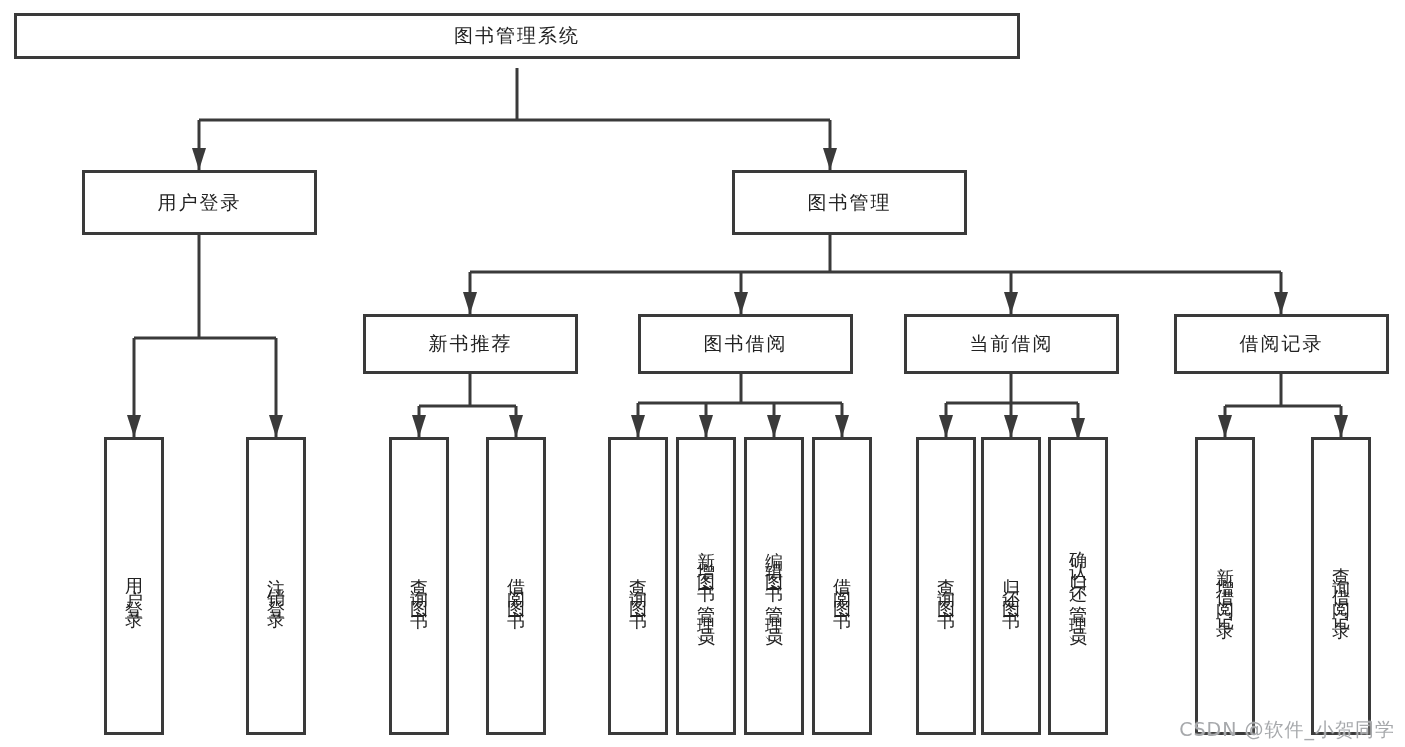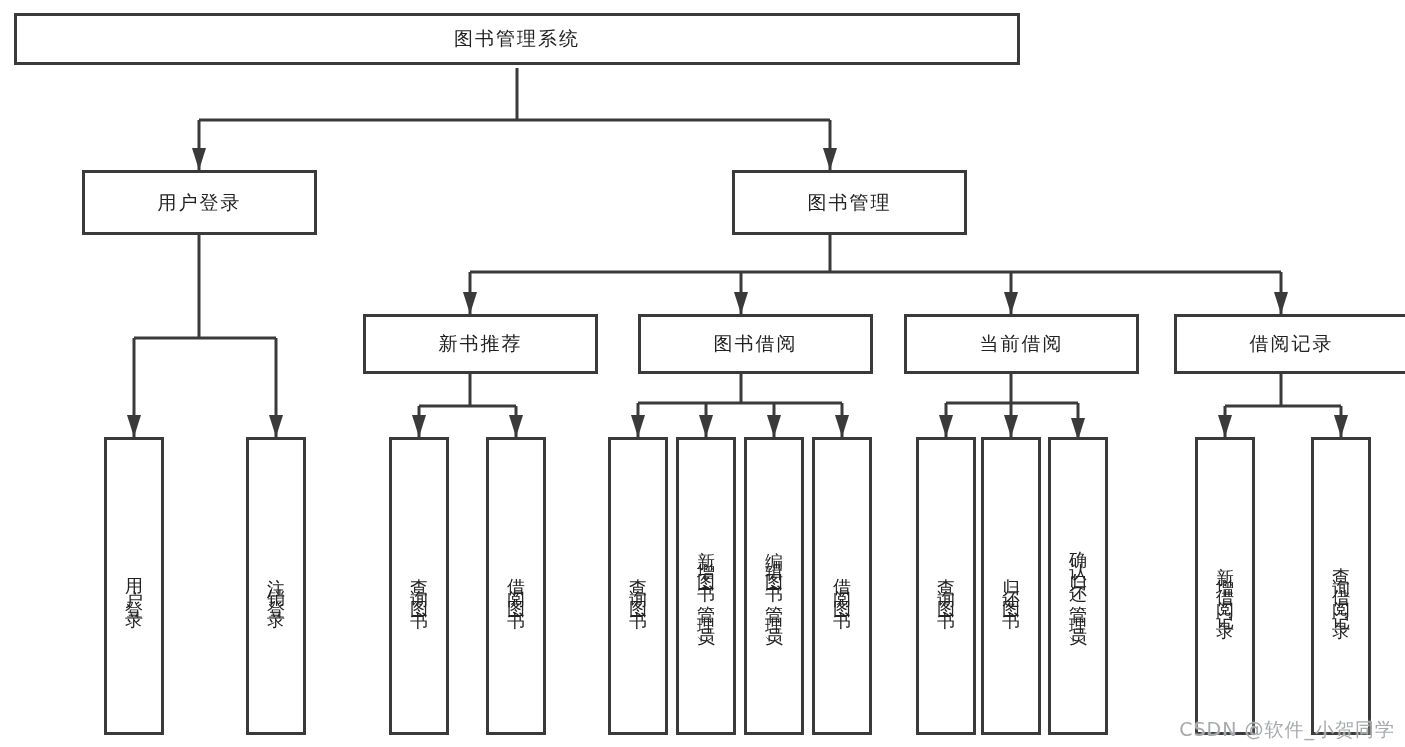--- a/index.html
+++ b/index.html
@@ -22,25 +22,25 @@
     background: #ffffff;
     border: 3px solid #3a3a3a;
     display: flex;
     align-items: center;
     justify-content: center;
     color: #222222;
     font-size: 19px;
     letter-spacing: 2px;
     white-space: nowrap;
   }
-  .node.root   { left: 14px;  top: 13px;  width: 1006px; height: 52px; }
+  .node.root   { left: 14px;  top: 13px;  width: 1006px; height: 46px; }
   .node.branch { height: 65px; width: 235px; top: 170px; font-size: 19px; }
   .node.b-user { left: 82px; }
   .node.b-book { left: 712px; margin-left: 20px; }
-  .node.lvl2   { top: 314px; height: 60px; width: 235px; font-size: 19px; }
+  .node.lvl2   { top: 314px; height: 60px; width: 215px; font-size: 19px; }
   .node.l2-0 { left: 363px; }
   .node.l2-1 { left: 638px; }
   .node.l2-2 { left: 904px; }
   .node.l2-3 { left: 1174px; }
   .node.leaf {
     top: 437px; height: 298px; width: 60px;
     font-size: 18px; letter-spacing: 0;
   }
   .leaf span {
     writing-mode: vertical-rl;

